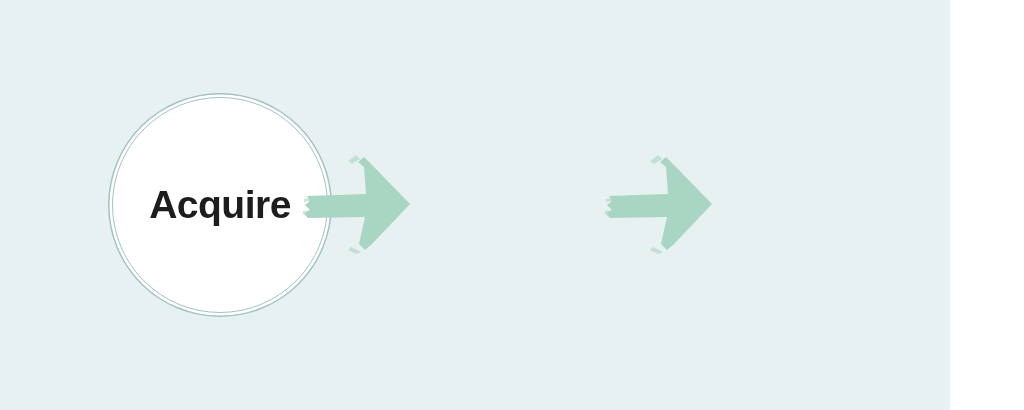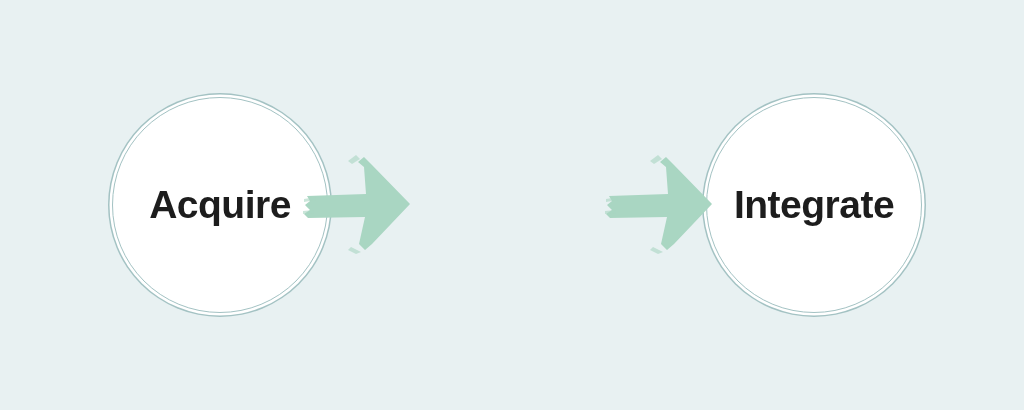--- a/index.html
+++ b/index.html
@@ -1,20 +1,20 @@
 <!DOCTYPE html>
 <html style="--background: #e8f1f2; --circle-fill: #ffffff; --circle-ring: #a3c2c3; --arrow: #a9d6c2; --text: #1d1d1d;"><head>
 <meta charset="utf-8">
 <style>
   html, body { margin: 0; padding: 0; }
   body { font-family: "Liberation Sans", sans-serif; }
 
   .canvas {
     position: relative;
-    width: 1024px;
+    width: 950px;
     height: 410px;
     background: var(--background, #e8f1f2);
     overflow: hidden;
   }
 
   .step-circle {
     position: absolute;
     top: 97px;
     width: 214px;
     height: 214px;
@@ -57,23 +57,20 @@
 </head>
 <body>
 
 <div class="canvas">
 
   <div class="step-circle c1">
     <span class="step-label">Acquire</span>
   </div>
 
 
-  <div class="step-circle c3">
-    <span class="step-label">Integrate</span>
-  </div>
 
   <svg class="flow-arrow a1" viewBox="0 0 112 100" xmlns="http://www.w3.org/2000/svg" aria-hidden="true">
     <path d="M4 41 L63 39 L61 12 L55 7 L61 2 L69 10 L107 49 L69 89 L62 95 L56 89 L62 62 L5 63 L1 59 L7 55 L2 50 L7 46 Z"></path>
     <path class="streak" d="M1 44 L13 42 L13 45 L1 47 Z"></path>
     <path class="streak" d="M0 56 L11 55 L11 58 L0 59 Z"></path>
     <path class="streak" d="M45 6 L53 0 L57 4 L49 9 Z"></path>
     <path class="streak" d="M48 92 L58 97 L53 99 L45 95 Z"></path>
   </svg>
 
   <svg class="flow-arrow a2" viewBox="0 0 112 100" xmlns="http://www.w3.org/2000/svg" aria-hidden="true">

